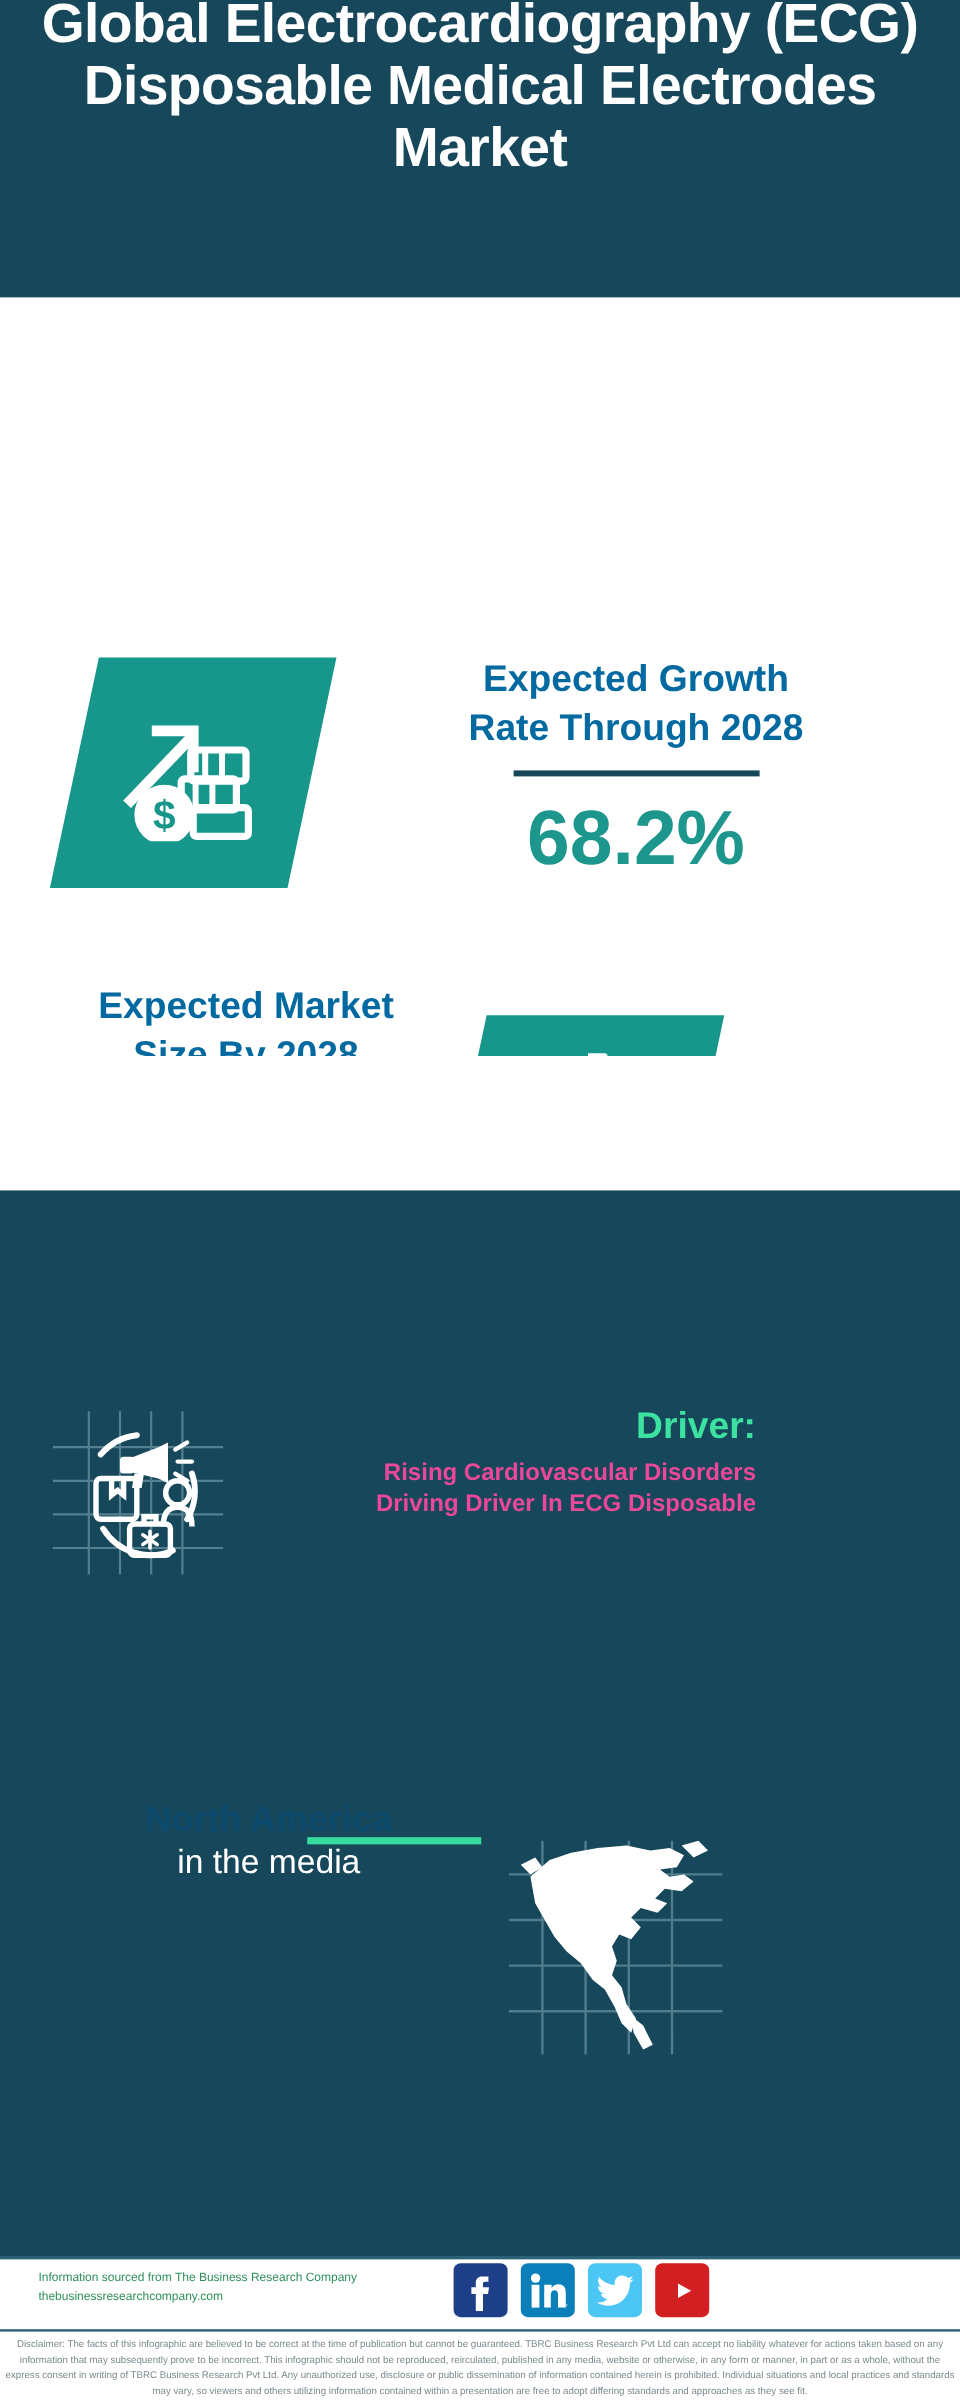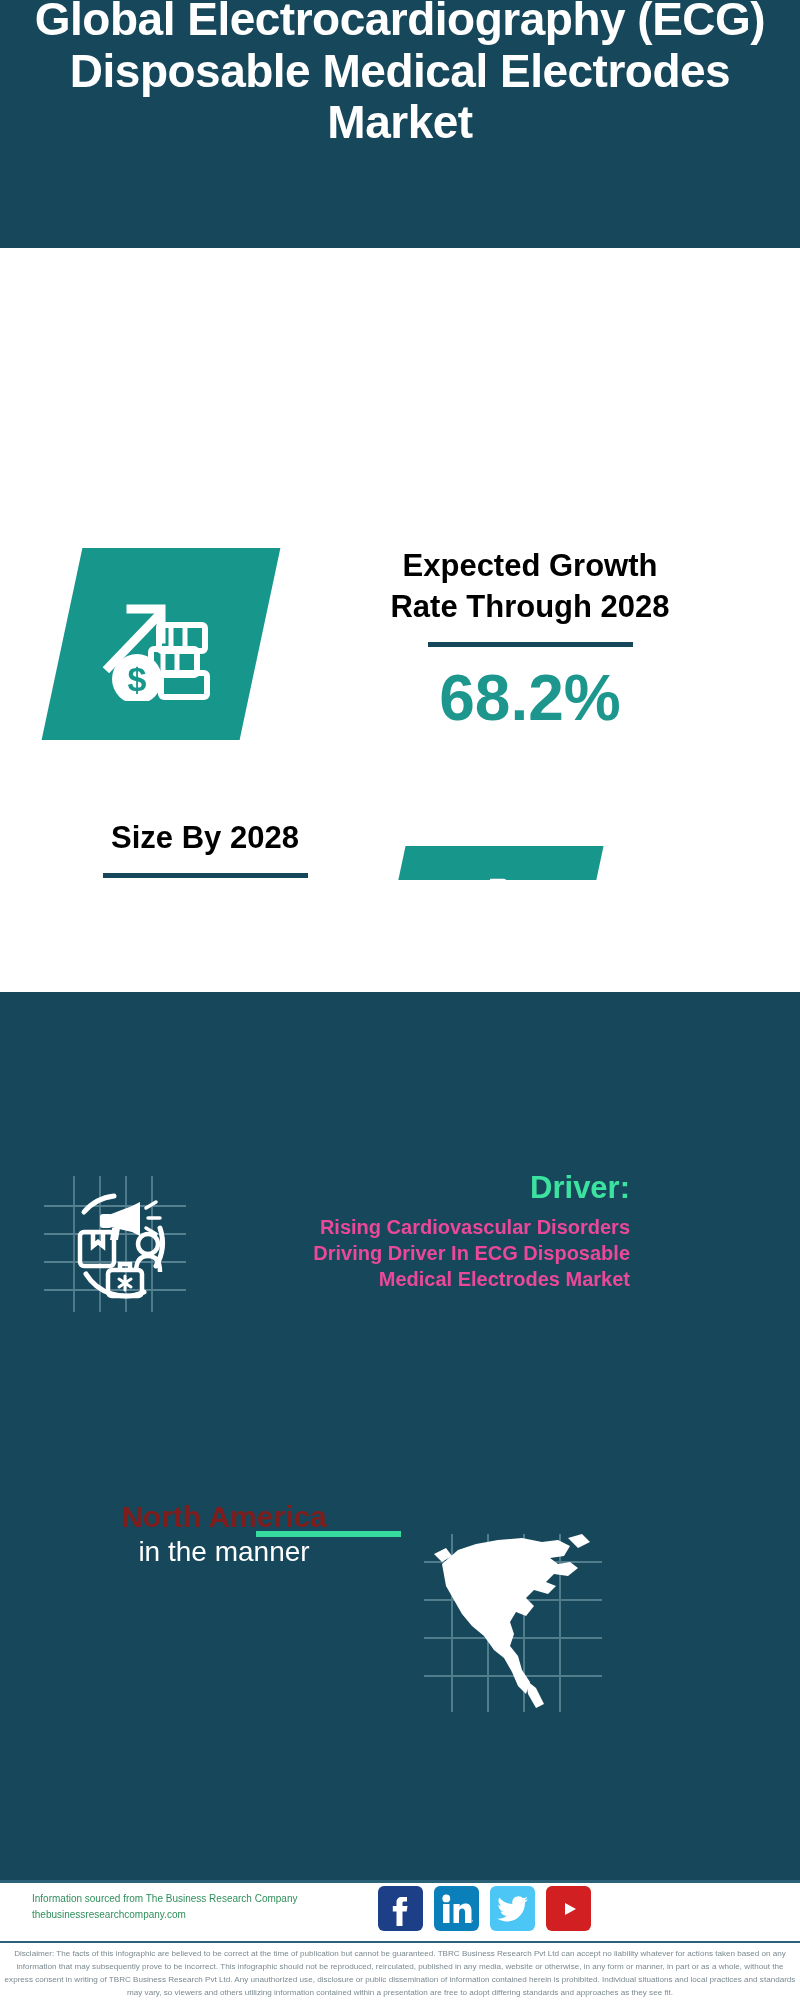--- a/index.html
+++ b/index.html
@@ -67,21 +67,21 @@
     left: 62px; top: 300px;
     width: 198px; height: 192px;
   }
   .growth-text {
     position: absolute;
     left: 280px; top: 298px;
     width: 500px;
     text-align: center;
   }
   .kicker {
-    color: #000000;
+    color: #0369a1;
     font-size: 31px;
     font-weight: bold;
     line-height: 1.32;
     font-family: "Liberation Sans", sans-serif;
   }
   .rule {
     margin: 14px auto 0;
     width: 205px;
     height: 5px;
     background: #17475a;
@@ -171,21 +171,21 @@
   }
 
   
   .region-text {
     position: absolute;
     left: 24px; top: 1500px;
     width: 400px;
     text-align: center;
   }
   .region-name {
-    color: #7f1d1d;
+    color: #0c4a6e;
     font-size: 30px;
     font-weight: bold;
     font-family: "Liberation Sans", sans-serif;
   }
   .region-body {
     color: #ffffff;
     font-size: 28px;
     line-height: 1.32;
     margin-top: 2px;
     font-family: "Liberation Sans", sans-serif;
@@ -288,20 +288,21 @@
     </div>
 
     <div class="growth-text">
       <div class="kicker">Expected Growth</div>
       <div class="kicker">Rate Through 2028</div>
       <div class="rule"></div>
       <div class="bigval">68.2%</div>
     </div>
 
     <div class="size-text">
+      <div class="kicker">Expected Market</div>
       <div class="kicker">Size By 2028</div>
       <div class="rule"></div>
       <div class="bigval-money">$3.84 billion</div>
     </div>
 
     <div class="para size-icon">
       <div class="para-inner">
         <span>
           <svg width="118" height="116" viewBox="0 0 118 116">
             <g fill="none" stroke="#ffffff" stroke-width="4.5" stroke-linejoin="round">
@@ -402,28 +403,27 @@
           <path d="M96 102 Q96 86 108 86 Q120 86 120 102"></path>
         </g>
       </svg>
     </span>
   </div>
 
   <div class="driver-text">
     <div class="driver-label">Driver:</div>
     <div class="driver-body">Rising Cardiovascular Disorders</div>
     <div class="driver-body" style="margin-top:0">Driving Driver In ECG Disposable</div>
-    <div class="driver-body" style="margin-top:0">Medical Electrodes Market</div>
   </div>
 
   <div class="green-rule"></div>
 
   <div class="region-text">
     <div class="region-name">North America</div>
-    <div class="region-body" style="margin-top:0">in the manner</div>
+    <div class="region-body" style="margin-top:0">in the media</div>
   </div>
 
   <div class="region-map">
     <svg width="190" height="190" viewBox="0 0 190 190">
       <g stroke="#5f8a99" stroke-width="2" opacity="0.8">
         <line x1="34" y1="6" x2="34" y2="184"></line>
         <line x1="70" y1="6" x2="70" y2="184"></line>
         <line x1="106" y1="6" x2="106" y2="184"></line>
         <line x1="142" y1="6" x2="142" y2="184"></line>
         <line x1="6" y1="34" x2="184" y2="34"></line>

